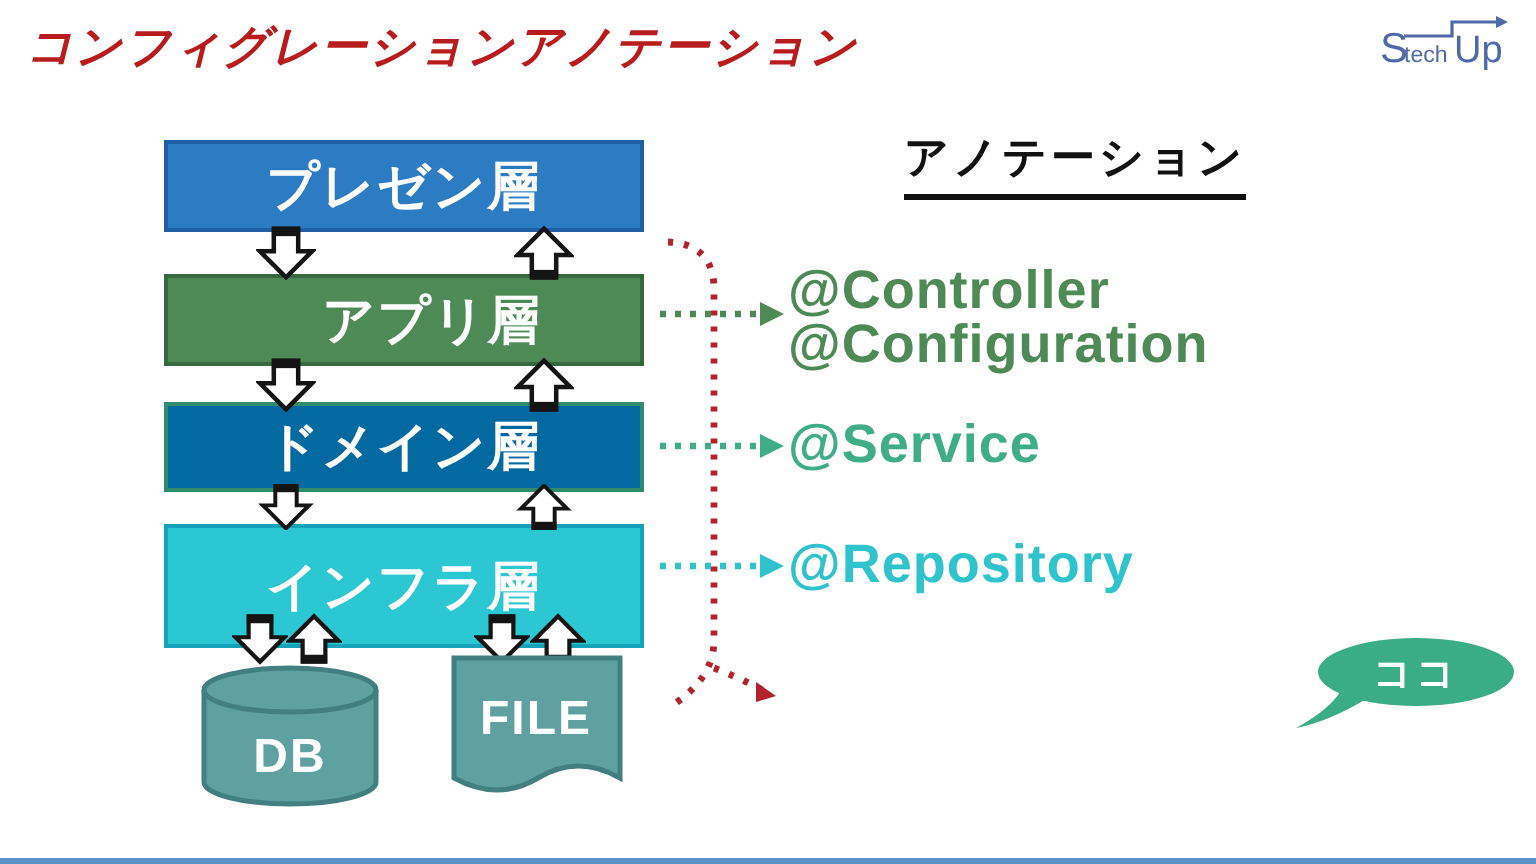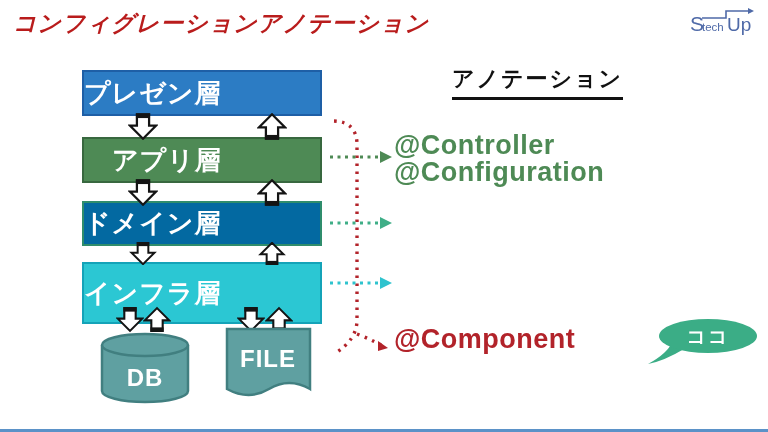--- a/index.html
+++ b/index.html
@@ -3,21 +3,21 @@
 <meta charset="utf-8">
 <style>
   html,body{margin:0;padding:0;background:#fff;}
   .slide{position:relative;width:768px;height:432px;background:#fff;overflow:hidden;
          font-family:"Liberation Sans",sans-serif;}
   .slide-title{position:absolute;left:13px;top:8px;font-size:23px;font-weight:700;
                font-style:italic;color:#b91c1c;letter-spacing:1px;}
   .logo{position:absolute;left:686px;top:6px;width:78px;height:32px;}
   
   .layer-box{position:absolute;left:82px;width:240px;border:2.5px solid;box-sizing:border-box;
-             display:flex;align-items:center;justify-content:flex-start;}
+             display:flex;align-items:center;justify-content:center;}
   .layer-label{color:#fff;font-size:26px;font-weight:700;letter-spacing:1px;}
   .box1{top:70px;height:46px;}
   .box2{top:137px;height:46px;}
   .box3{top:201px;height:45px;}
   .box4{top:262px;height:62px;}
   .block-arrow{position:absolute;width:30px;height:27px;}
   
   .storage-svg{position:absolute;}
   .storage-text{font-size:24px;font-weight:700;fill:#fff;letter-spacing:1px;}
   
@@ -115,22 +115,27 @@
     <path d="M2,2 L85,2 L85,62 Q64,50 44,62 Q24,74 2,62 Z" fill="none" stroke-width="2.5" stroke="#417F80"></path>
     <text class="storage-text" x="43" y="40" text-anchor="middle">FILE</text>
   </svg>
 
   <div class="annotation-heading">アノテーション</div>
 
   <div class="ann-group" style="top: 132px; color: rgb(78, 138, 85);">
     <div>@Controller</div>
     <div>@Configuration</div>
   </div>
+  <div class="ann-group" style="top: 209px; color: rgb(63, 174, 135);">
+    <div>@Service</div>
+  </div>
+  <div class="ann-group" style="top: 269px; color: rgb(47, 195, 206);">
+    <div>@Repository</div>
+  </div>
   <div class="ann-group" style="top: 326px; color: rgb(178, 35, 42);">
-    <div>@Component</div>
   </div>
 
   <svg class="overlay" viewBox="0 0 768 432">
 
     <path d="M 334,121 Q 356,122 357,143 L 357,320 Q 357,340 334,354" fill="none" stroke-width="3.4" stroke-dasharray="2.5 5.5" stroke="#B2232A"></path>
     <path d="M 357,334 Q 370,339 381,345" fill="none" stroke-width="3.4" stroke-dasharray="2.5 5.5" stroke="#B2232A"></path>
     <polygon points="388,348 378,341 378,351" fill="#B2232A"></polygon>
 
     <line x1="330" y1="157" x2="381" y2="157" stroke-width="3.2" stroke-dasharray="3 4.5" stroke="#4E8A55"></line>
     <polygon points="392,157 380,151 380,163" fill="#4E8A55"></polygon>

